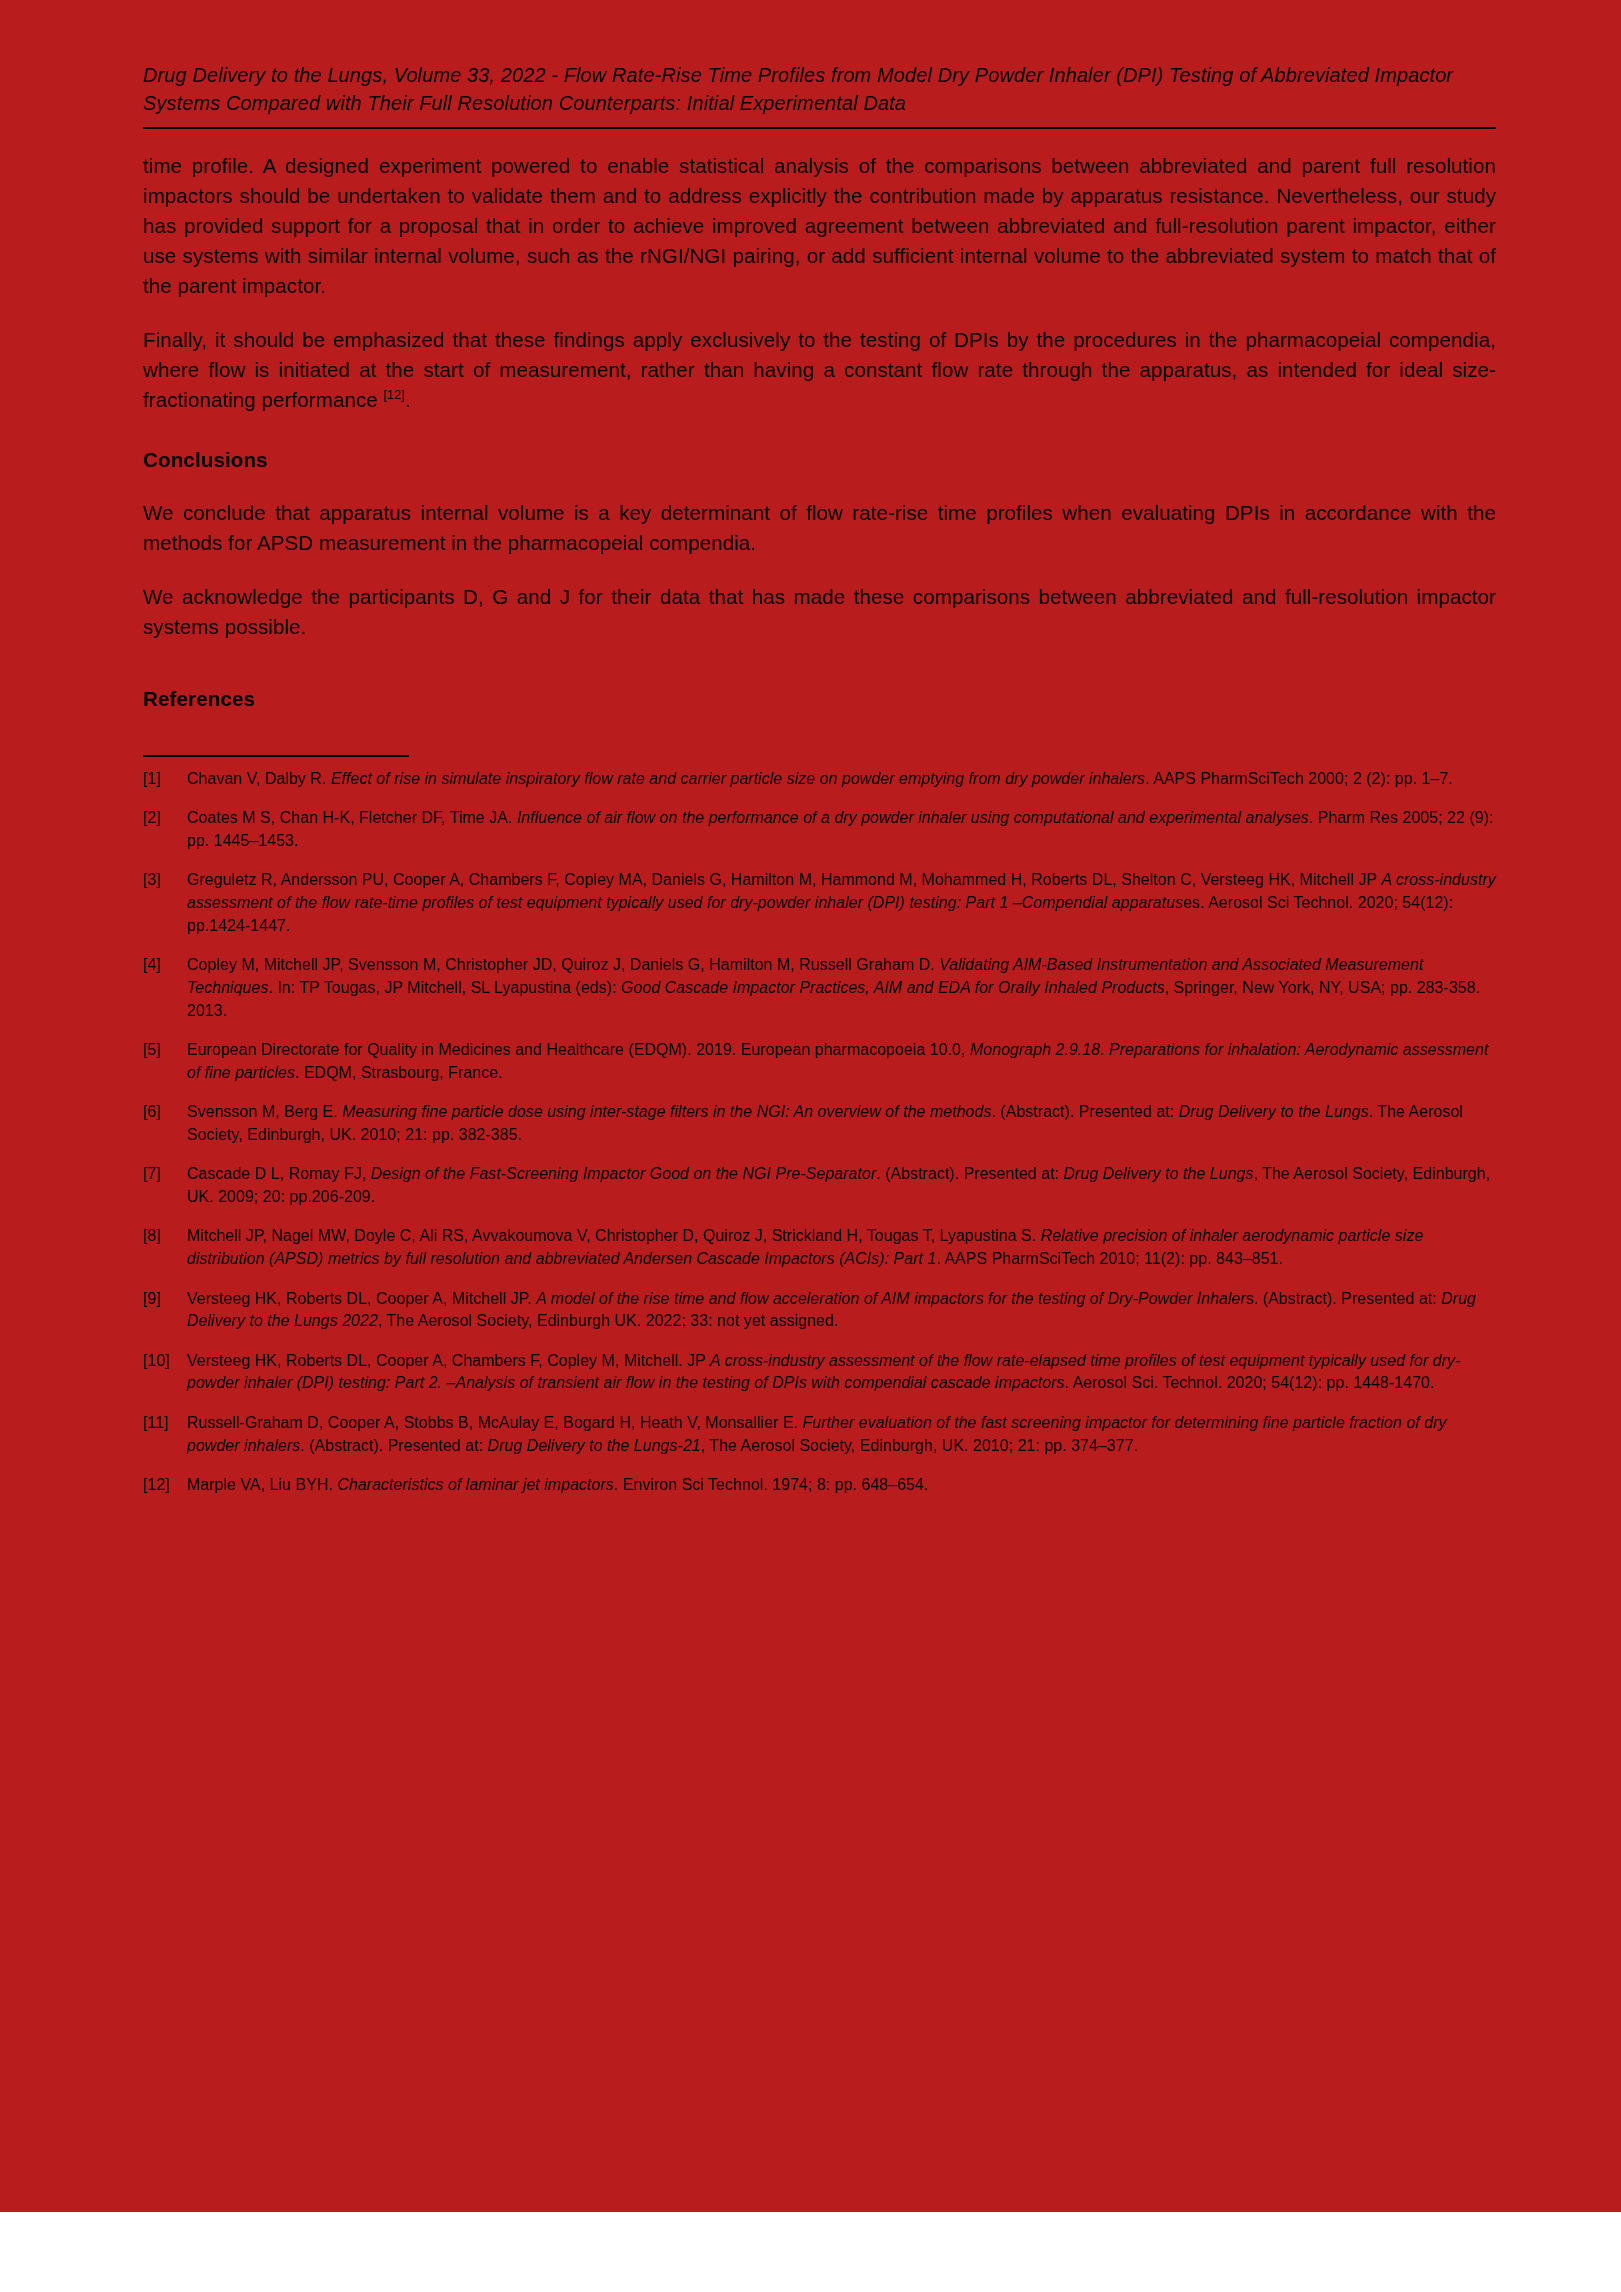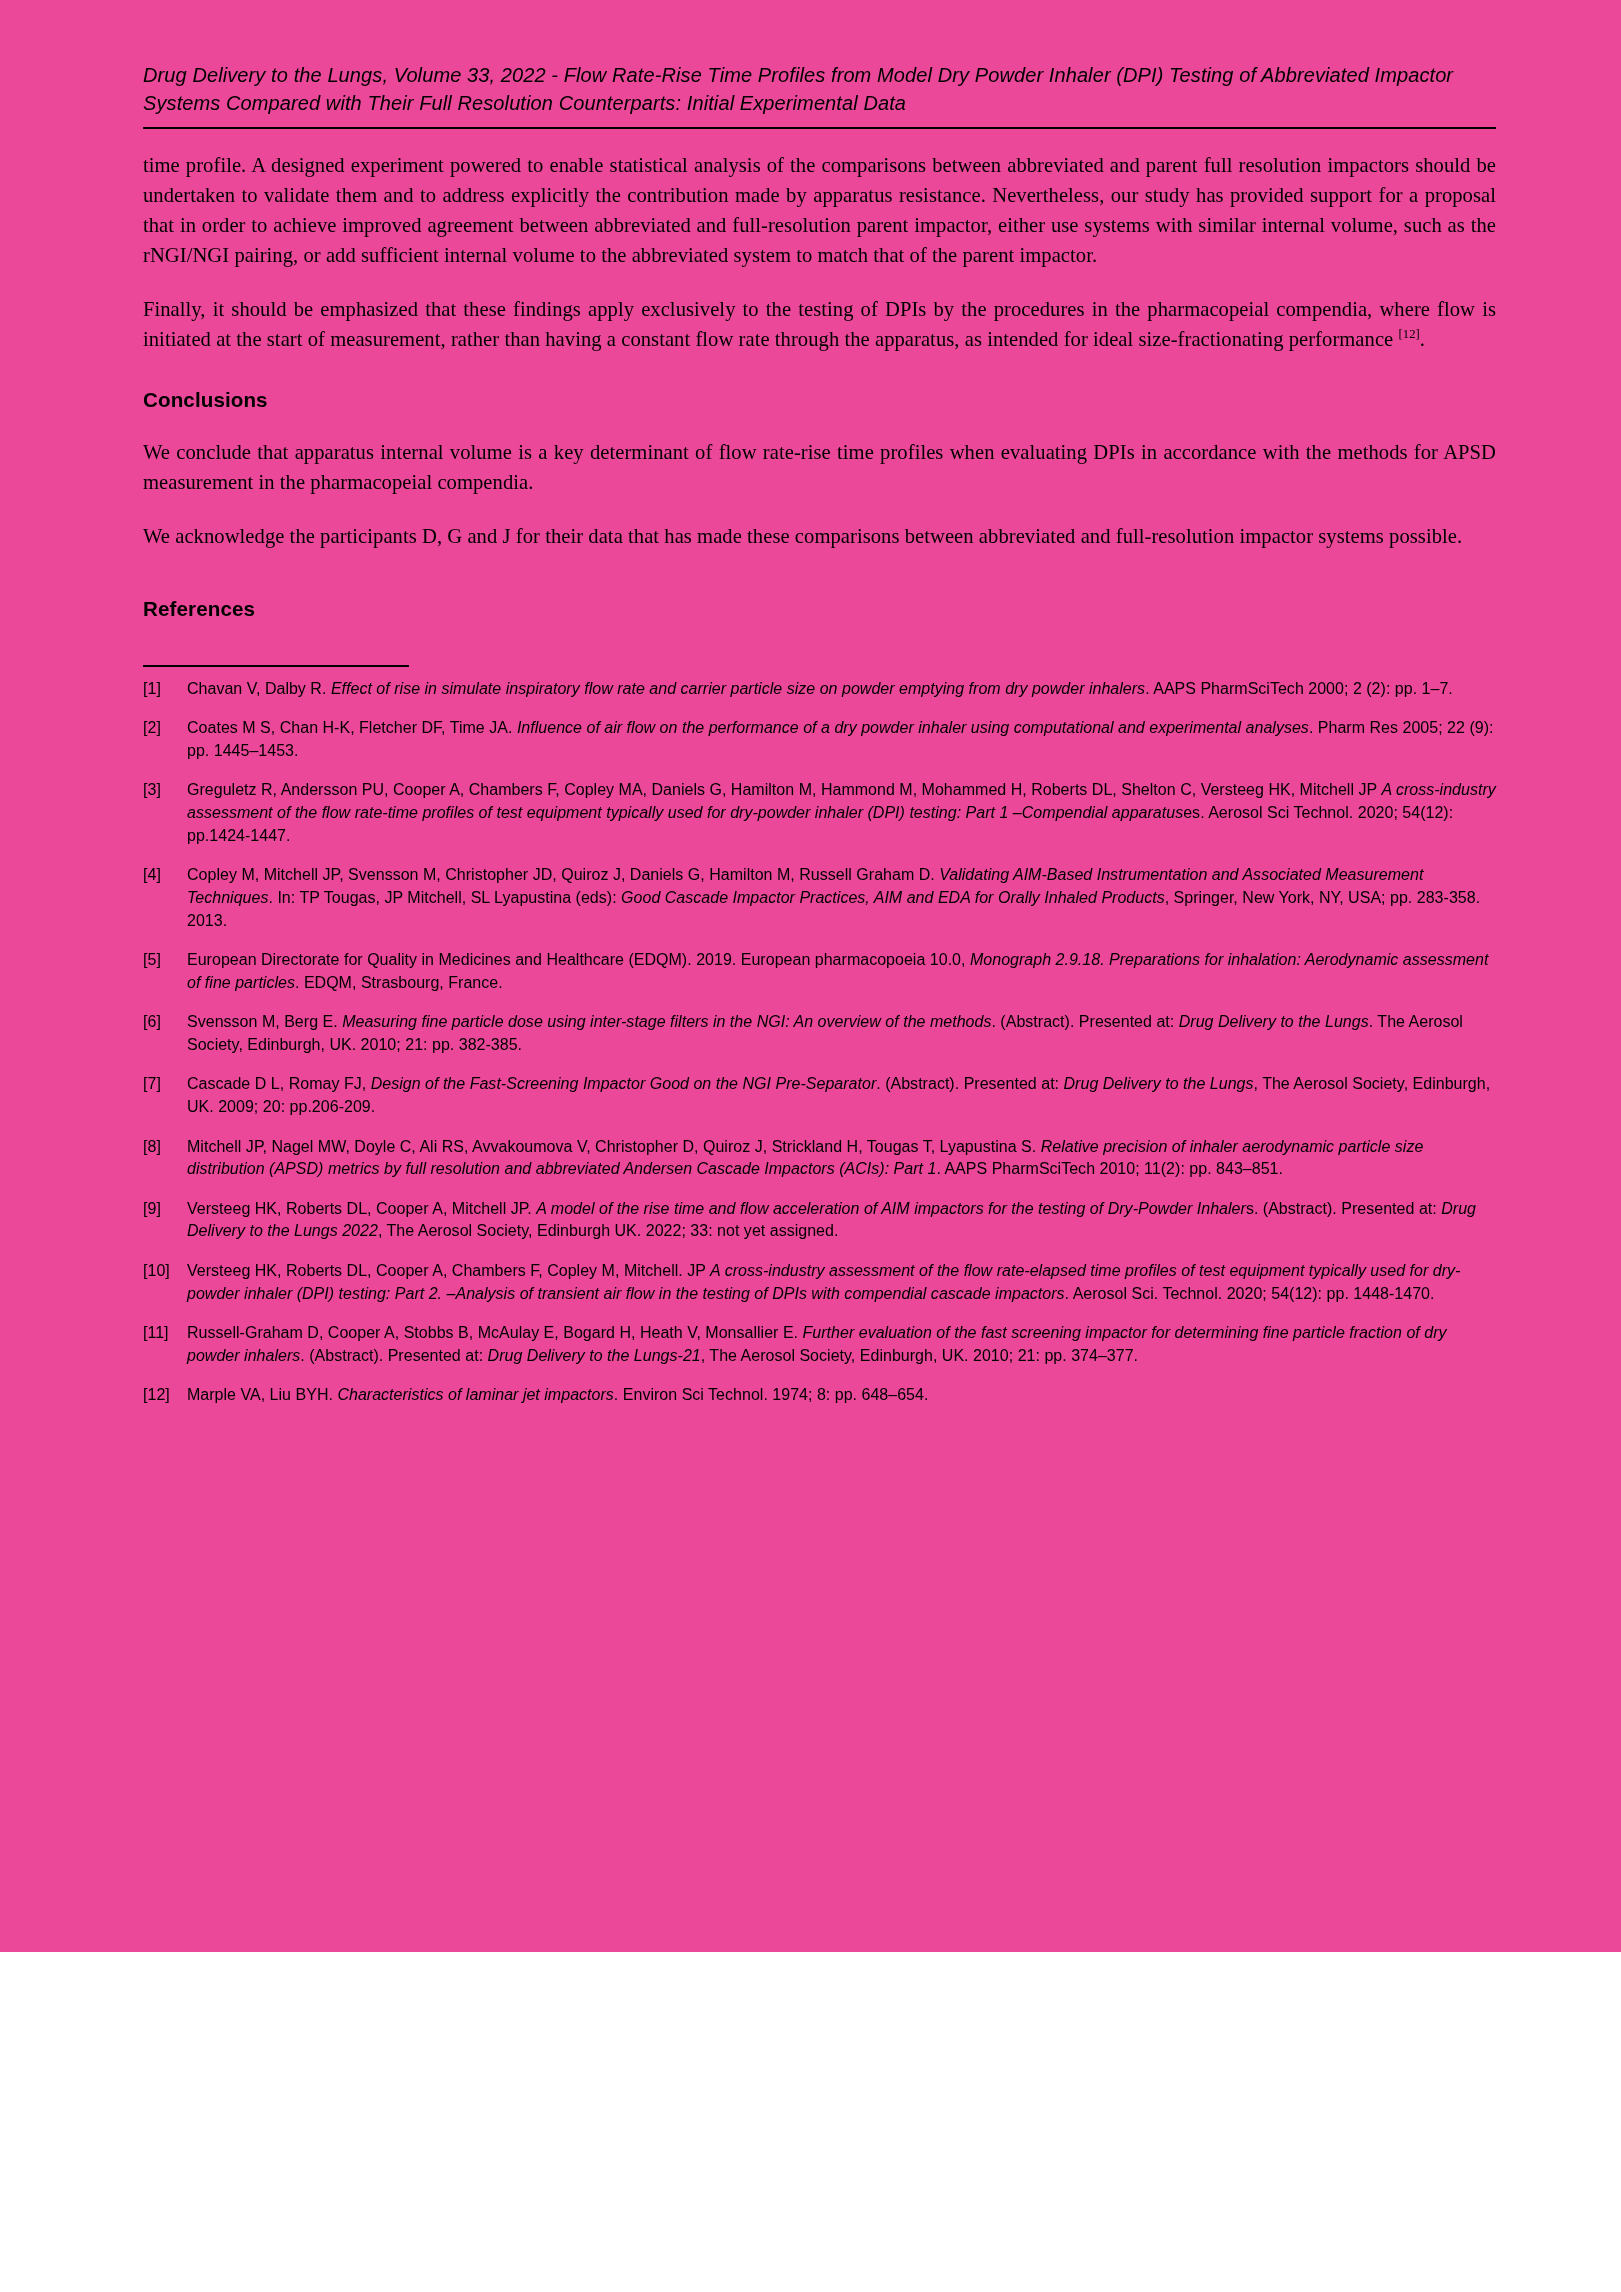--- a/index.html
+++ b/index.html
@@ -7,23 +7,23 @@
     padding: 0;
     background: #ffffff;
   }
   body {
     font-family: "Liberation Sans", sans-serif;
     color: #000000;
   }
   .page {
     position: relative;
     width: 1621px;
-    height: 1952px;
+    height: 2212px;
     margin: 0 auto;
-    background: #ec4899;
+    background: #b91c1c;
     box-sizing: border-box;
     padding: 61px 125px 0 143px;
     overflow: hidden;
   }
   .running-head {
     font-style: italic;
     font-size: 20px;
     line-height: 1.42;
     letter-spacing: 0.1px;
     text-align: left;
@@ -36,21 +36,20 @@
   }
   .body-block {
     margin-top: 22.5px;
   }
   p.body-text {
     font-size: 20.6px;
     line-height: 1.455;
     text-align: justify;
     margin: 0 0 24.5px 0;
     letter-spacing: 0.05px;
-    font-family: Liberation Serif, serif;
   }
   p.body-text:last-child { margin-bottom: 0; }
   h2.section-heading {
     font-size: 20.6px;
     font-weight: bold;
     margin: 33px 0 25.5px 0;
     letter-spacing: 0.1px;
   }
   h2.references-heading {
     font-size: 20.6px;

